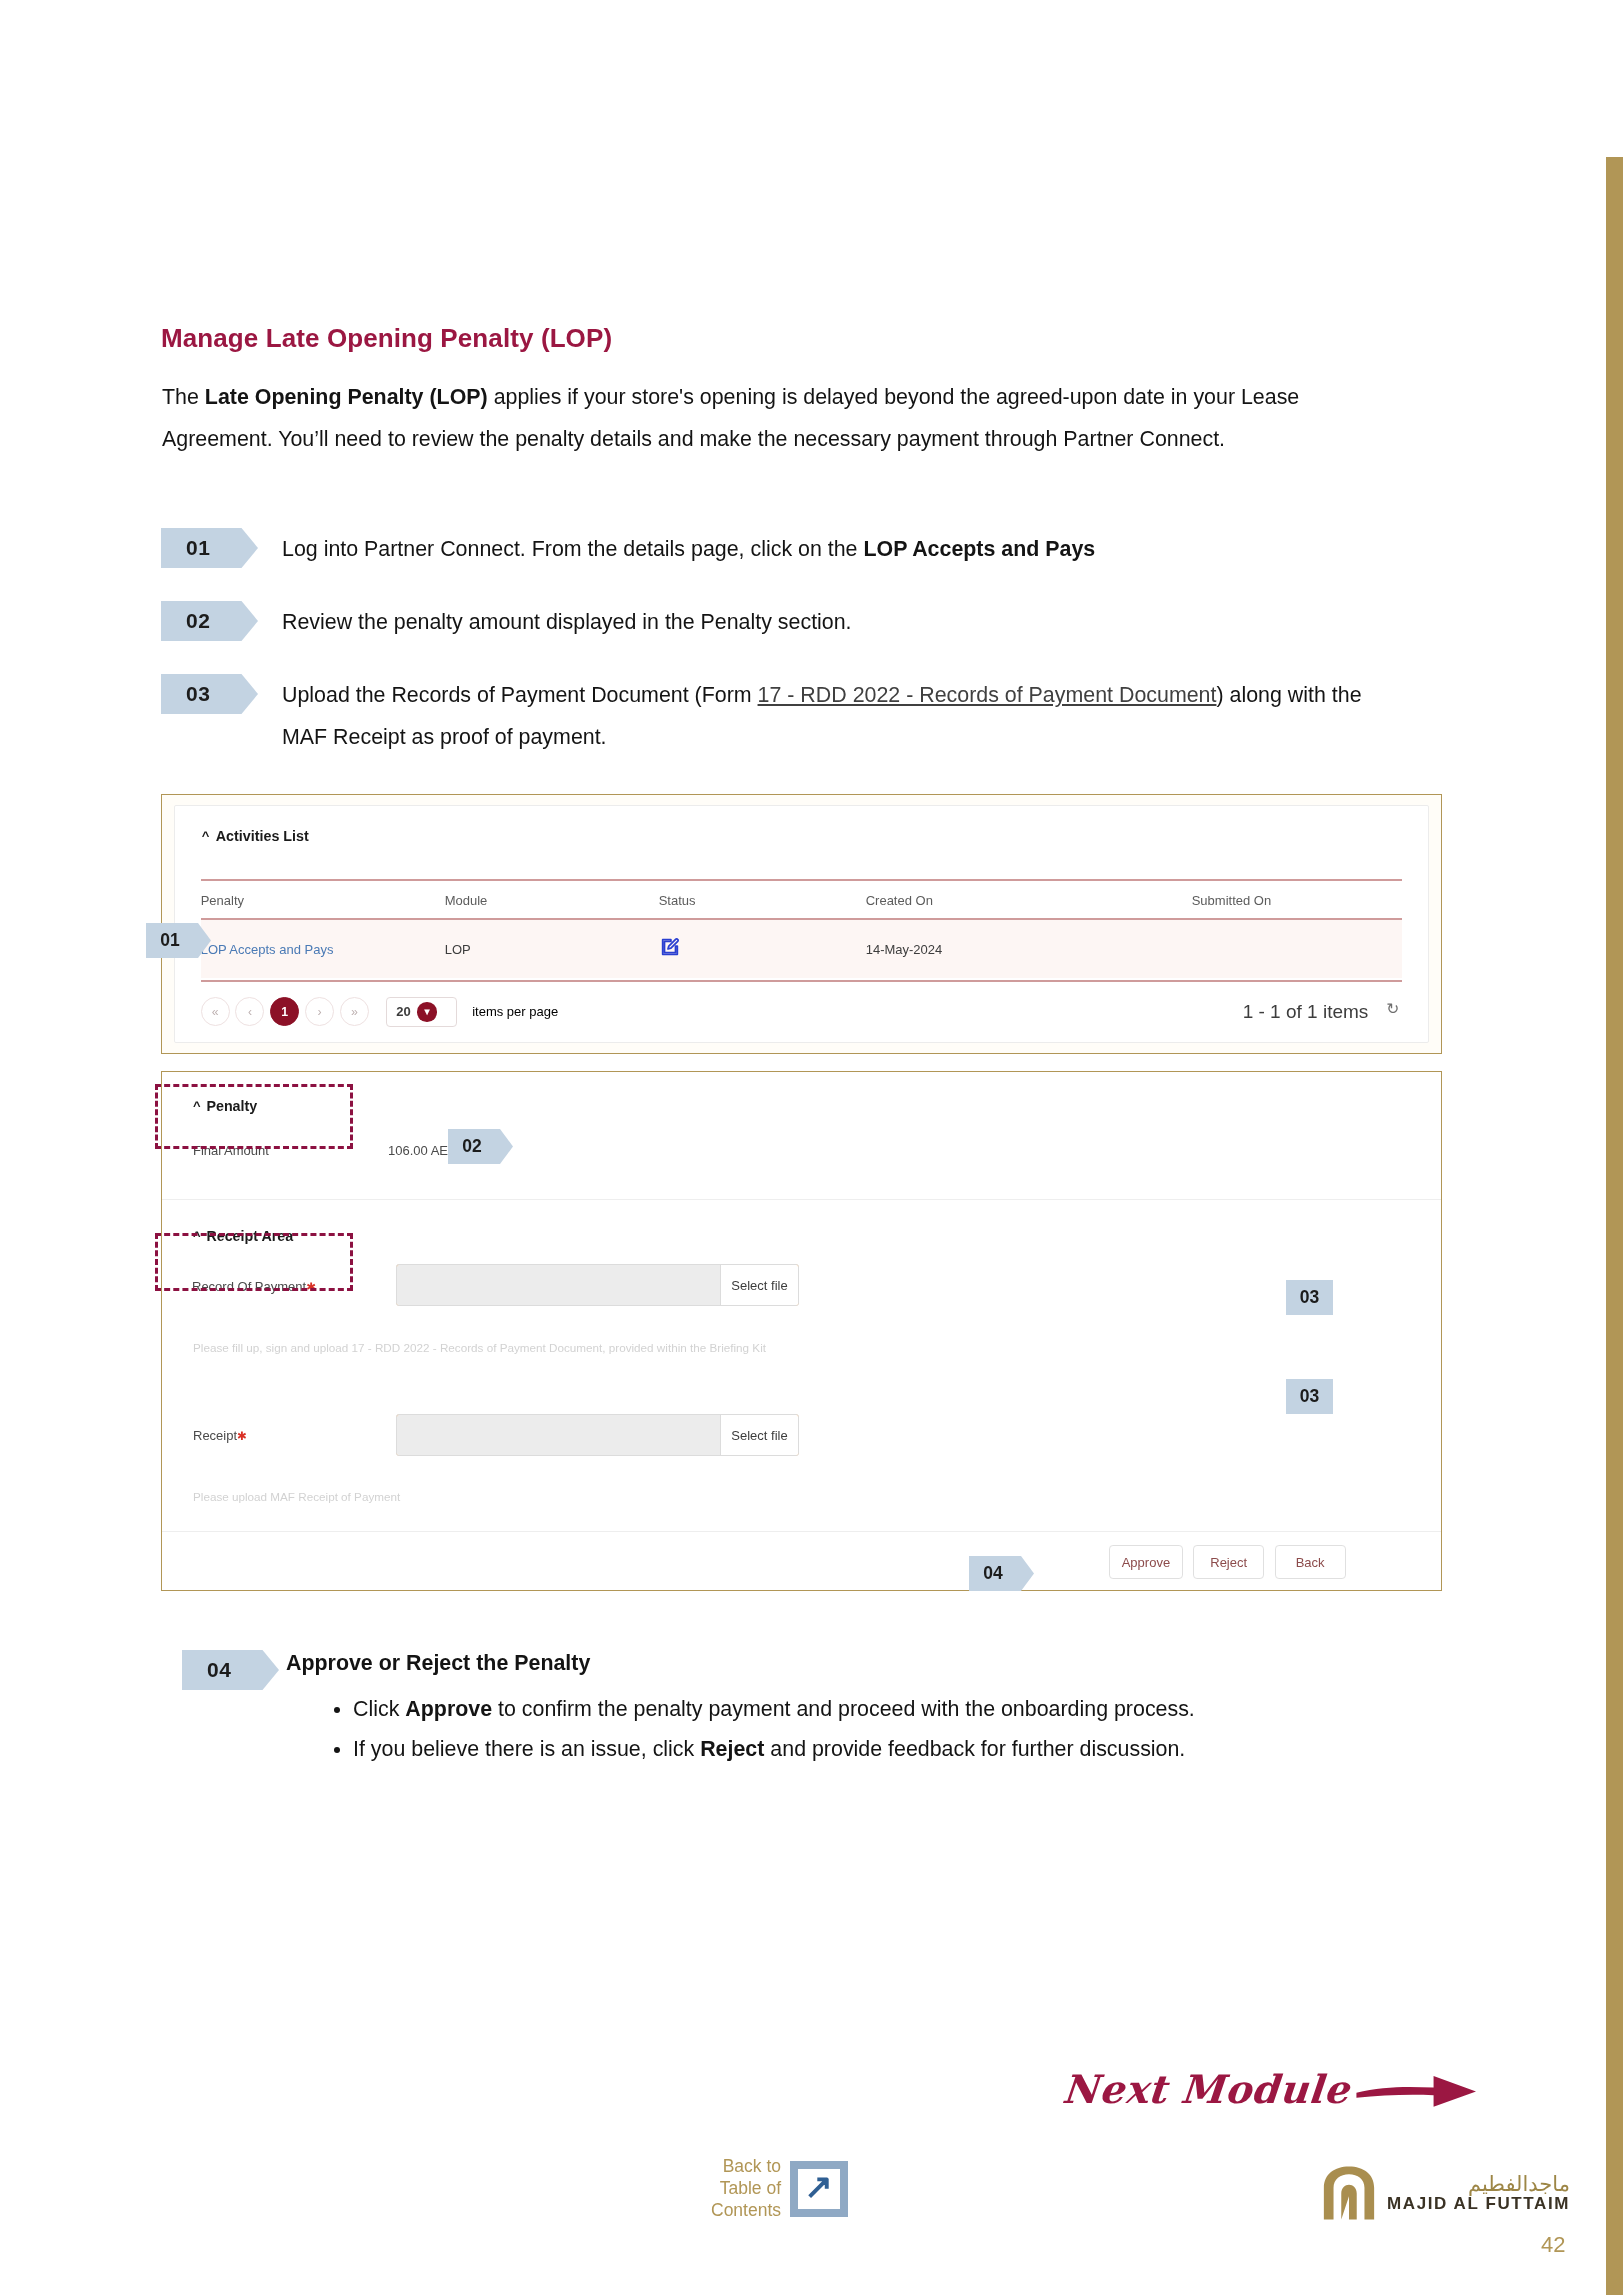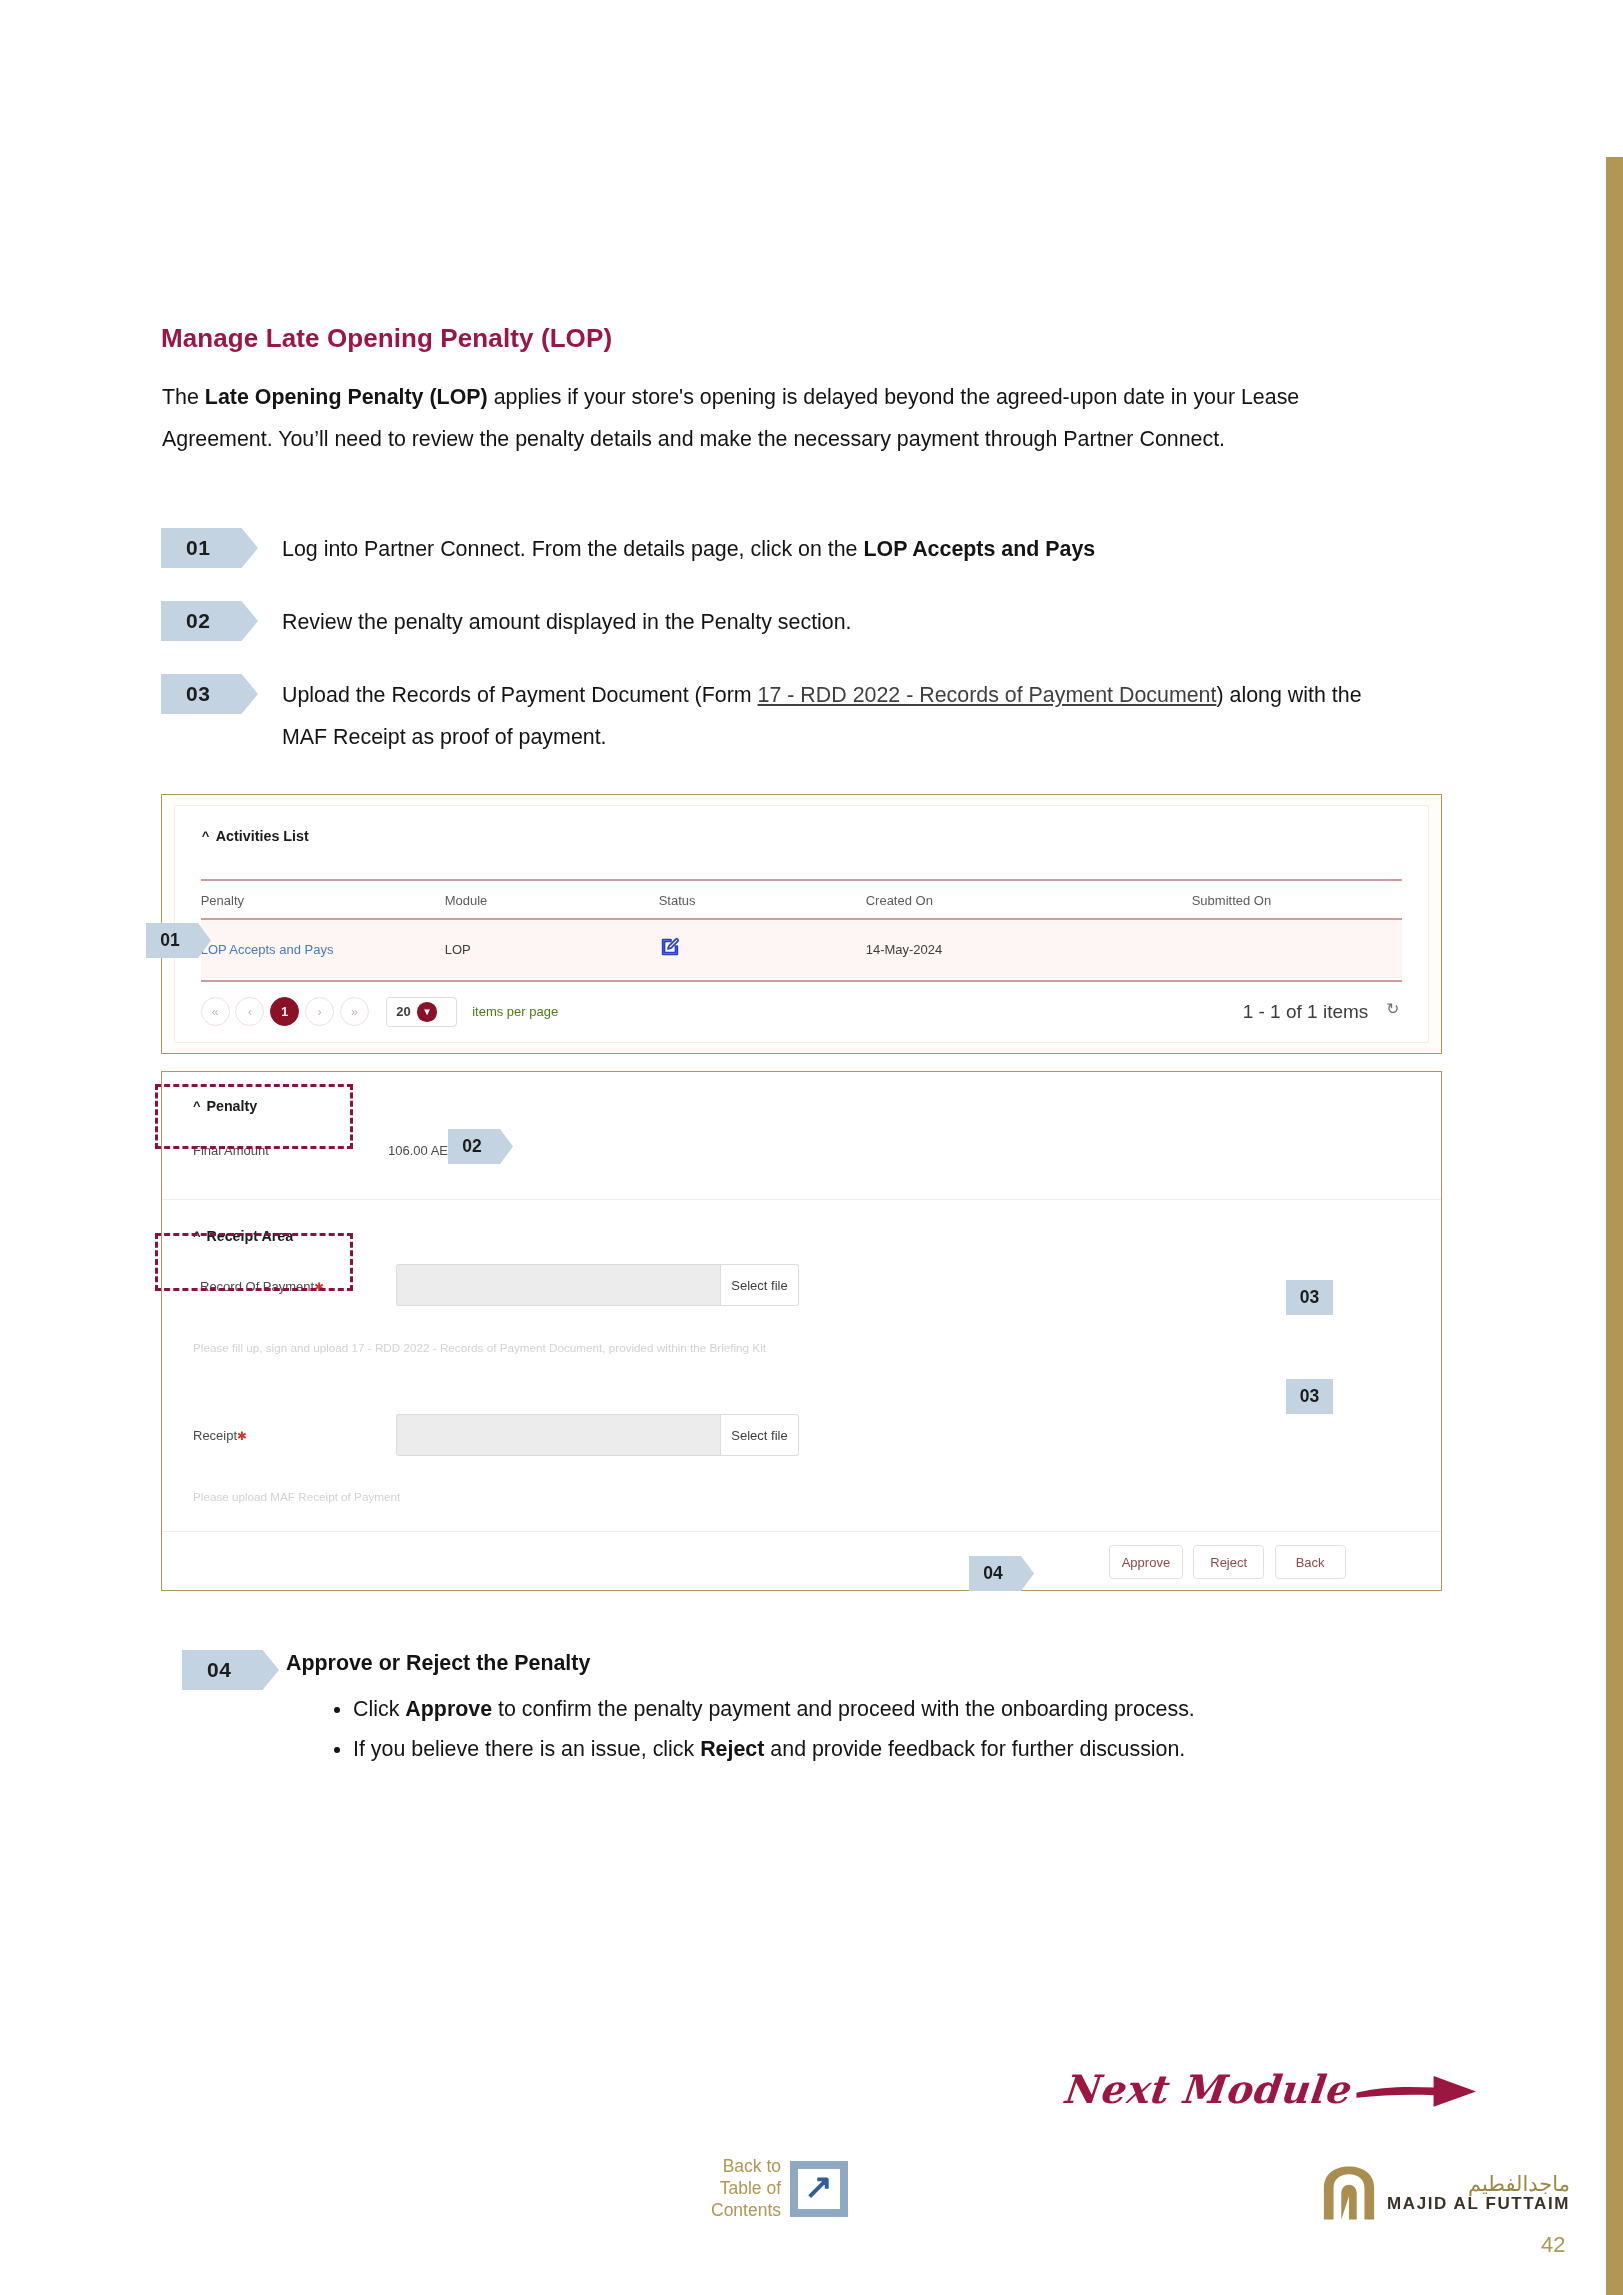--- a/index.html
+++ b/index.html
@@ -249,21 +249,21 @@
     display: flex; align-items: center; gap: 6.5px;
     padding: 0 5.2px 0 9px;
   }
   .pg-select .val { font-size: 13px; color: #3d3d3d; font-weight: bold; }
   .pg-select .chev {
     width: 19.5px; height: 19.5px; border-radius: 50%;
     background: #8c1127; color: #fff;
     display: flex; align-items: center; justify-content: center;
     font-size: 9.7px;
   }
-  .pg-ipp { margin-left: 9px; font-size: 13px; color: #4d7c0f; }
+  .pg-ipp { margin-left: 9px; font-size: 13px; color: #000000; }
   .pg-count {
     position: absolute;
     right: 60px;
     top: 195px;
     font-size: 19px;
     color: #3d3d3d;
   }
   .pg-refresh {
     position: absolute;
     right: 29px;
@@ -589,21 +589,21 @@
     <div class="field-label" style="left:31px; top:71px;">Final Amount</div>
     <div class="field-value" style="left:226px; top:71px;">106.00 AED</div>
 
     <div class="hline" style="top:127px;"></div>
 
     <div class="sec-head" style="left:31px; top:156px;">
       <span class="caret-up">^</span>
       <span>Receipt Area</span>
     </div>
 
-    <div class="field-label" style="left:38px; top:207px;"><span>Record Of Payment</span><span class="req">✱</span></div>
+    <div class="field-label" style="left:30px; top:207px;"><span>Record Of Payment</span><span class="req">✱</span></div>
     <div class="filebox" style="left:234px; top:192px; width:403px;">
       <div class="fb-input"></div>
       <div class="fb-btn">Select file</div>
     </div>
     <div class="helper" style="left:31px; top:269px;">Please fill up, sign and upload 17 - RDD 2022 - Records of Payment Document, provided within the Briefing Kit</div>
 
     <div class="field-label" style="left:31px; top:356px;"><span>Receipt</span><span class="req">✱</span></div>
     <div class="filebox" style="left:234px; top:342px; width:403px;">
       <div class="fb-input"></div>
       <div class="fb-btn">Select file</div>

